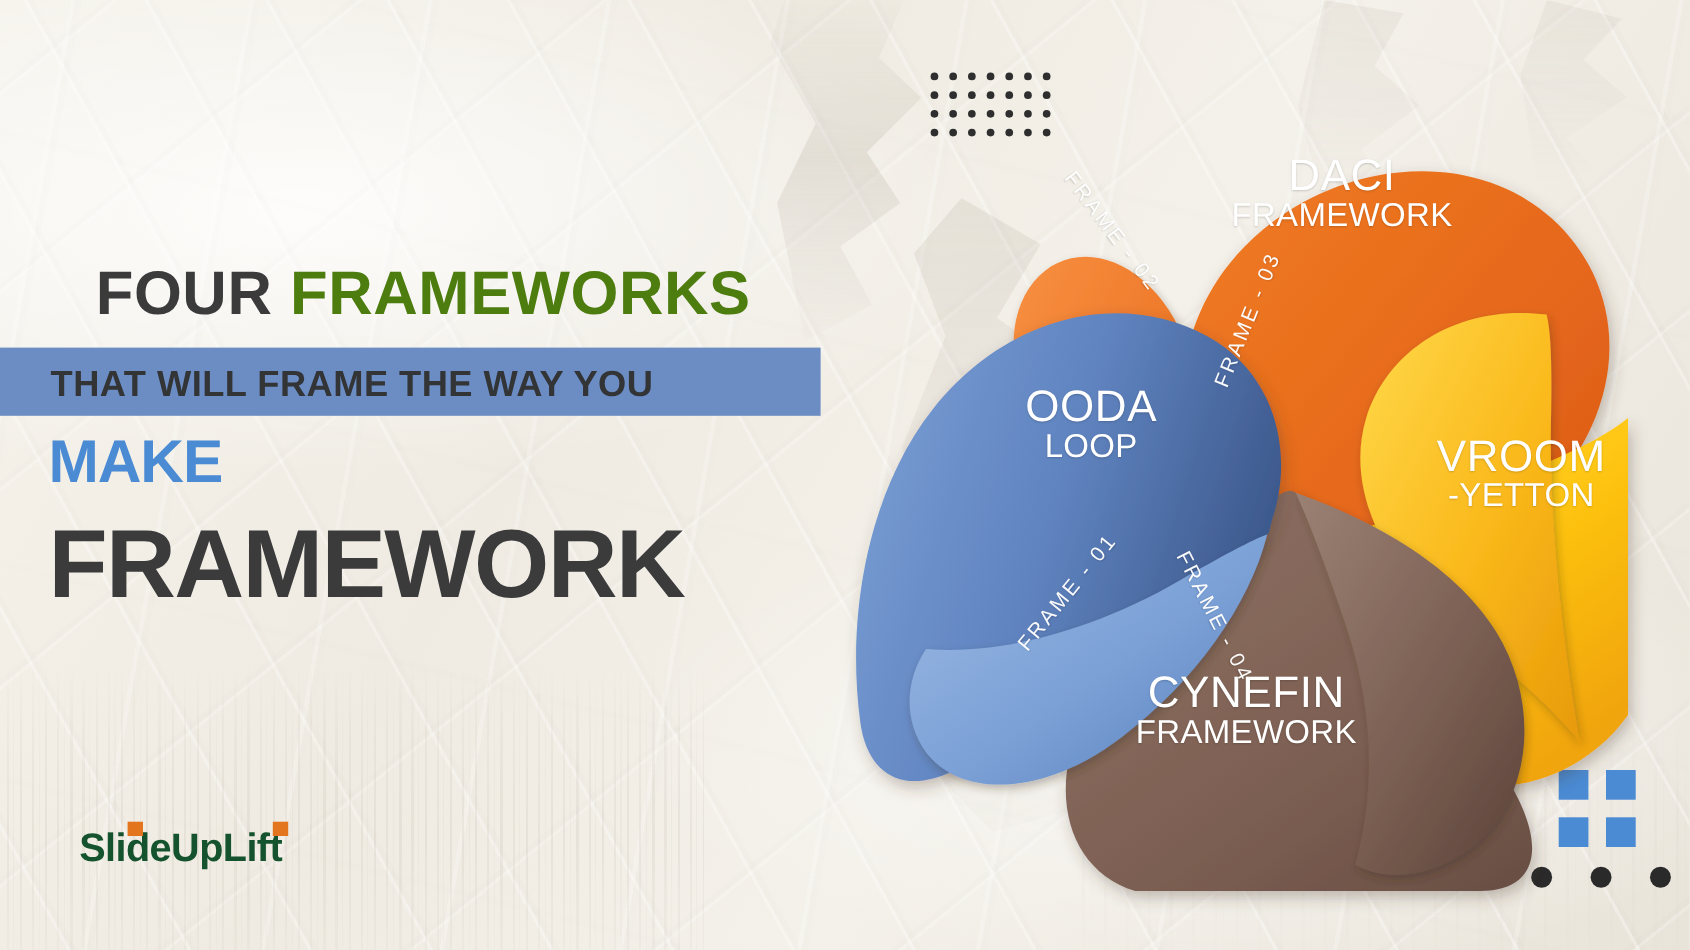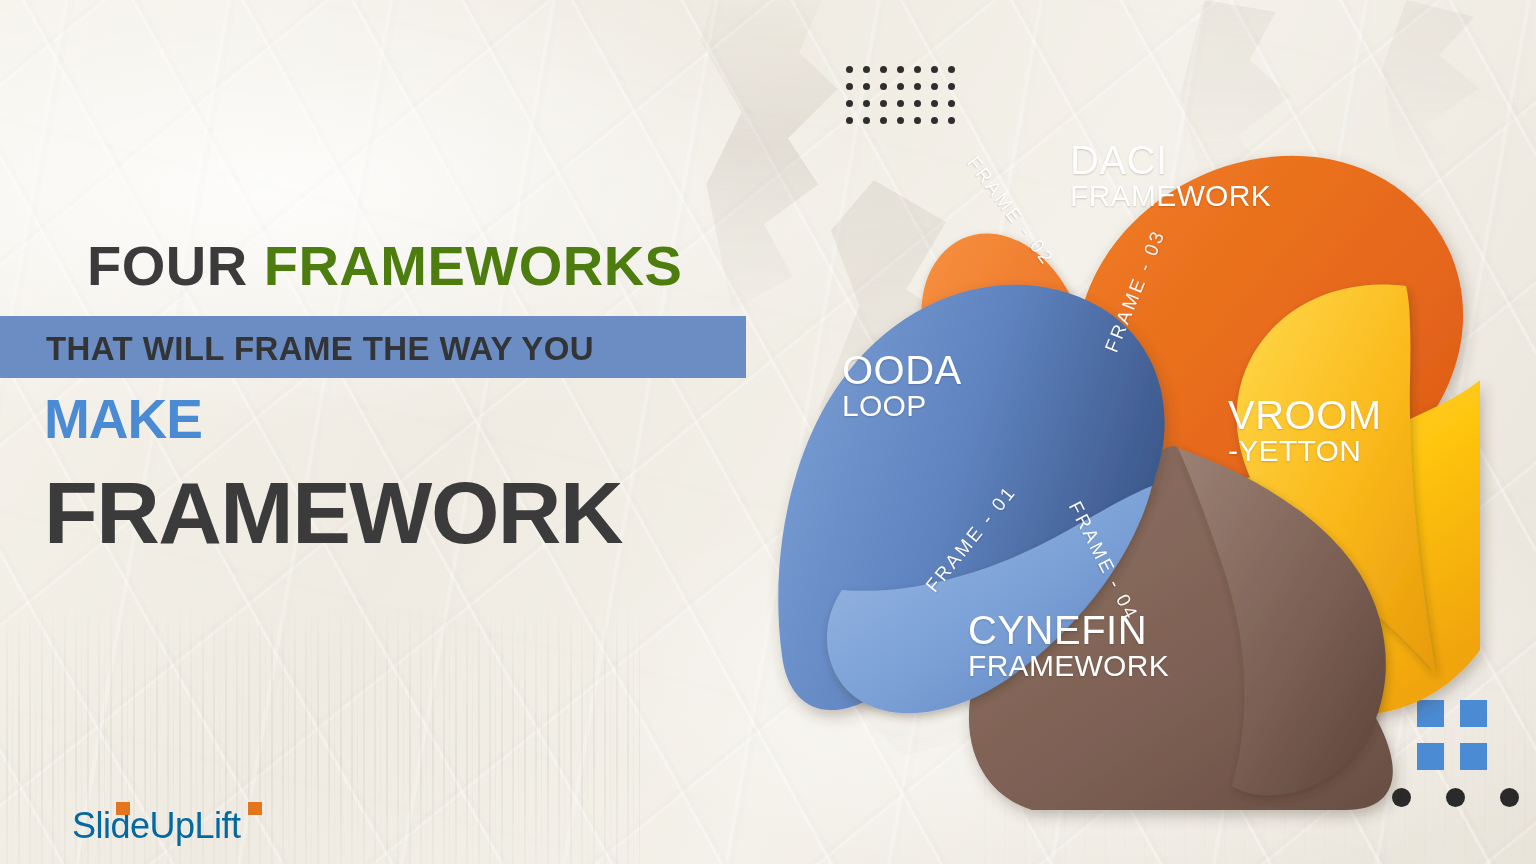--- a/index.html
+++ b/index.html
@@ -74,42 +74,42 @@
   .line1 .w2{color:#4d7c0f;}
   .blueband{position:absolute;left:0;top:316px;width:746px;height:62px;background:#6B8DC4;}
   .line2{position:absolute;left:46px;top:330px;font-size:33px;font-weight:bold;
          color:#333436;letter-spacing:.4px;white-space:nowrap;}
   .line3{position:absolute;left:44px;top:394px;font-size:55px;font-weight:bold;
          color:#4A8BD4;letter-spacing:-1px;line-height:.94;white-space:nowrap;}
   .line4{position:absolute;left:44px;top:472px;font-size:88px;font-weight:bold;
          color:#3B3B3C;letter-spacing:-1.5px;line-height:.94;white-space:nowrap;}
 
   
-  .logo{position:absolute;left:72px;top:805px;font-size:36px;font-weight:normal;
-        color:#0369a1;letter-spacing:-.5px;white-space:nowrap;}
+  .logo{position:absolute;left:72px;top:750px;font-size:36px;font-weight:bold;
+        color:#14532d;letter-spacing:-.5px;white-space:nowrap;}
   .logo .dot{position:absolute;width:14px;height:13px;background:#E4751F;}
   .logo .dot.d1{left:44px;top:-3px;}
   .logo .dot.d2{left:176px;top:-3px;}
 
   
   .dotgrid{position:absolute;left:846px;top:66px;display:grid;
            grid-template-columns:repeat(7,17px);grid-template-rows:repeat(4,17px);}
   .dotgrid i{width:7px;height:7px;border-radius:50%;background:#2E2E2E;display:block;}
 
   
   .squares{position:absolute;left:1417px;top:700px;display:grid;
            grid-template-columns:repeat(2,32px);grid-template-rows:repeat(2,32px);gap:11px;}
   .squares i{width:27px;height:27px;background:#4A8BD4;display:block;}
   .bdots{position:absolute;left:1392px;top:788px;display:flex;gap:35px;}
   .bdots i{width:19px;height:19px;border-radius:50%;background:#2A2A2A;display:block;}
 
   
   .wheel{position:absolute;left:780px;top:50px;width:700px;height:760px;}
   .wheel svg{width:100%;height:100%;overflow:visible;}
-  .ptxt{position:absolute;color:#FFFFFF;text-align:left;line-height:1.02;
+  .ptxt{position:absolute;color:#FFFFFF;text-align:center;line-height:1.02;
         text-shadow:0 1px 2px rgba(0,0,0,.18);pointer-events:none;}
   .ptxt .big{display:block;font-size:40px;font-weight:normal;letter-spacing:.5px;}
   .ptxt .sml{display:block;font-size:30px;font-weight:normal;letter-spacing:.3px;}
 
   .ooda{left:62px;top:300px;width:300px;}
   .daci{left:290px;top:90px;width:300px;}
   .vroom{left:448px;top:345px;width:310px;}
   .cynefin{left:188px;top:560px;width:330px;}
 
   .flabel{position:absolute;color:#FFFFFF;font-size:19px;letter-spacing:2.6px;

